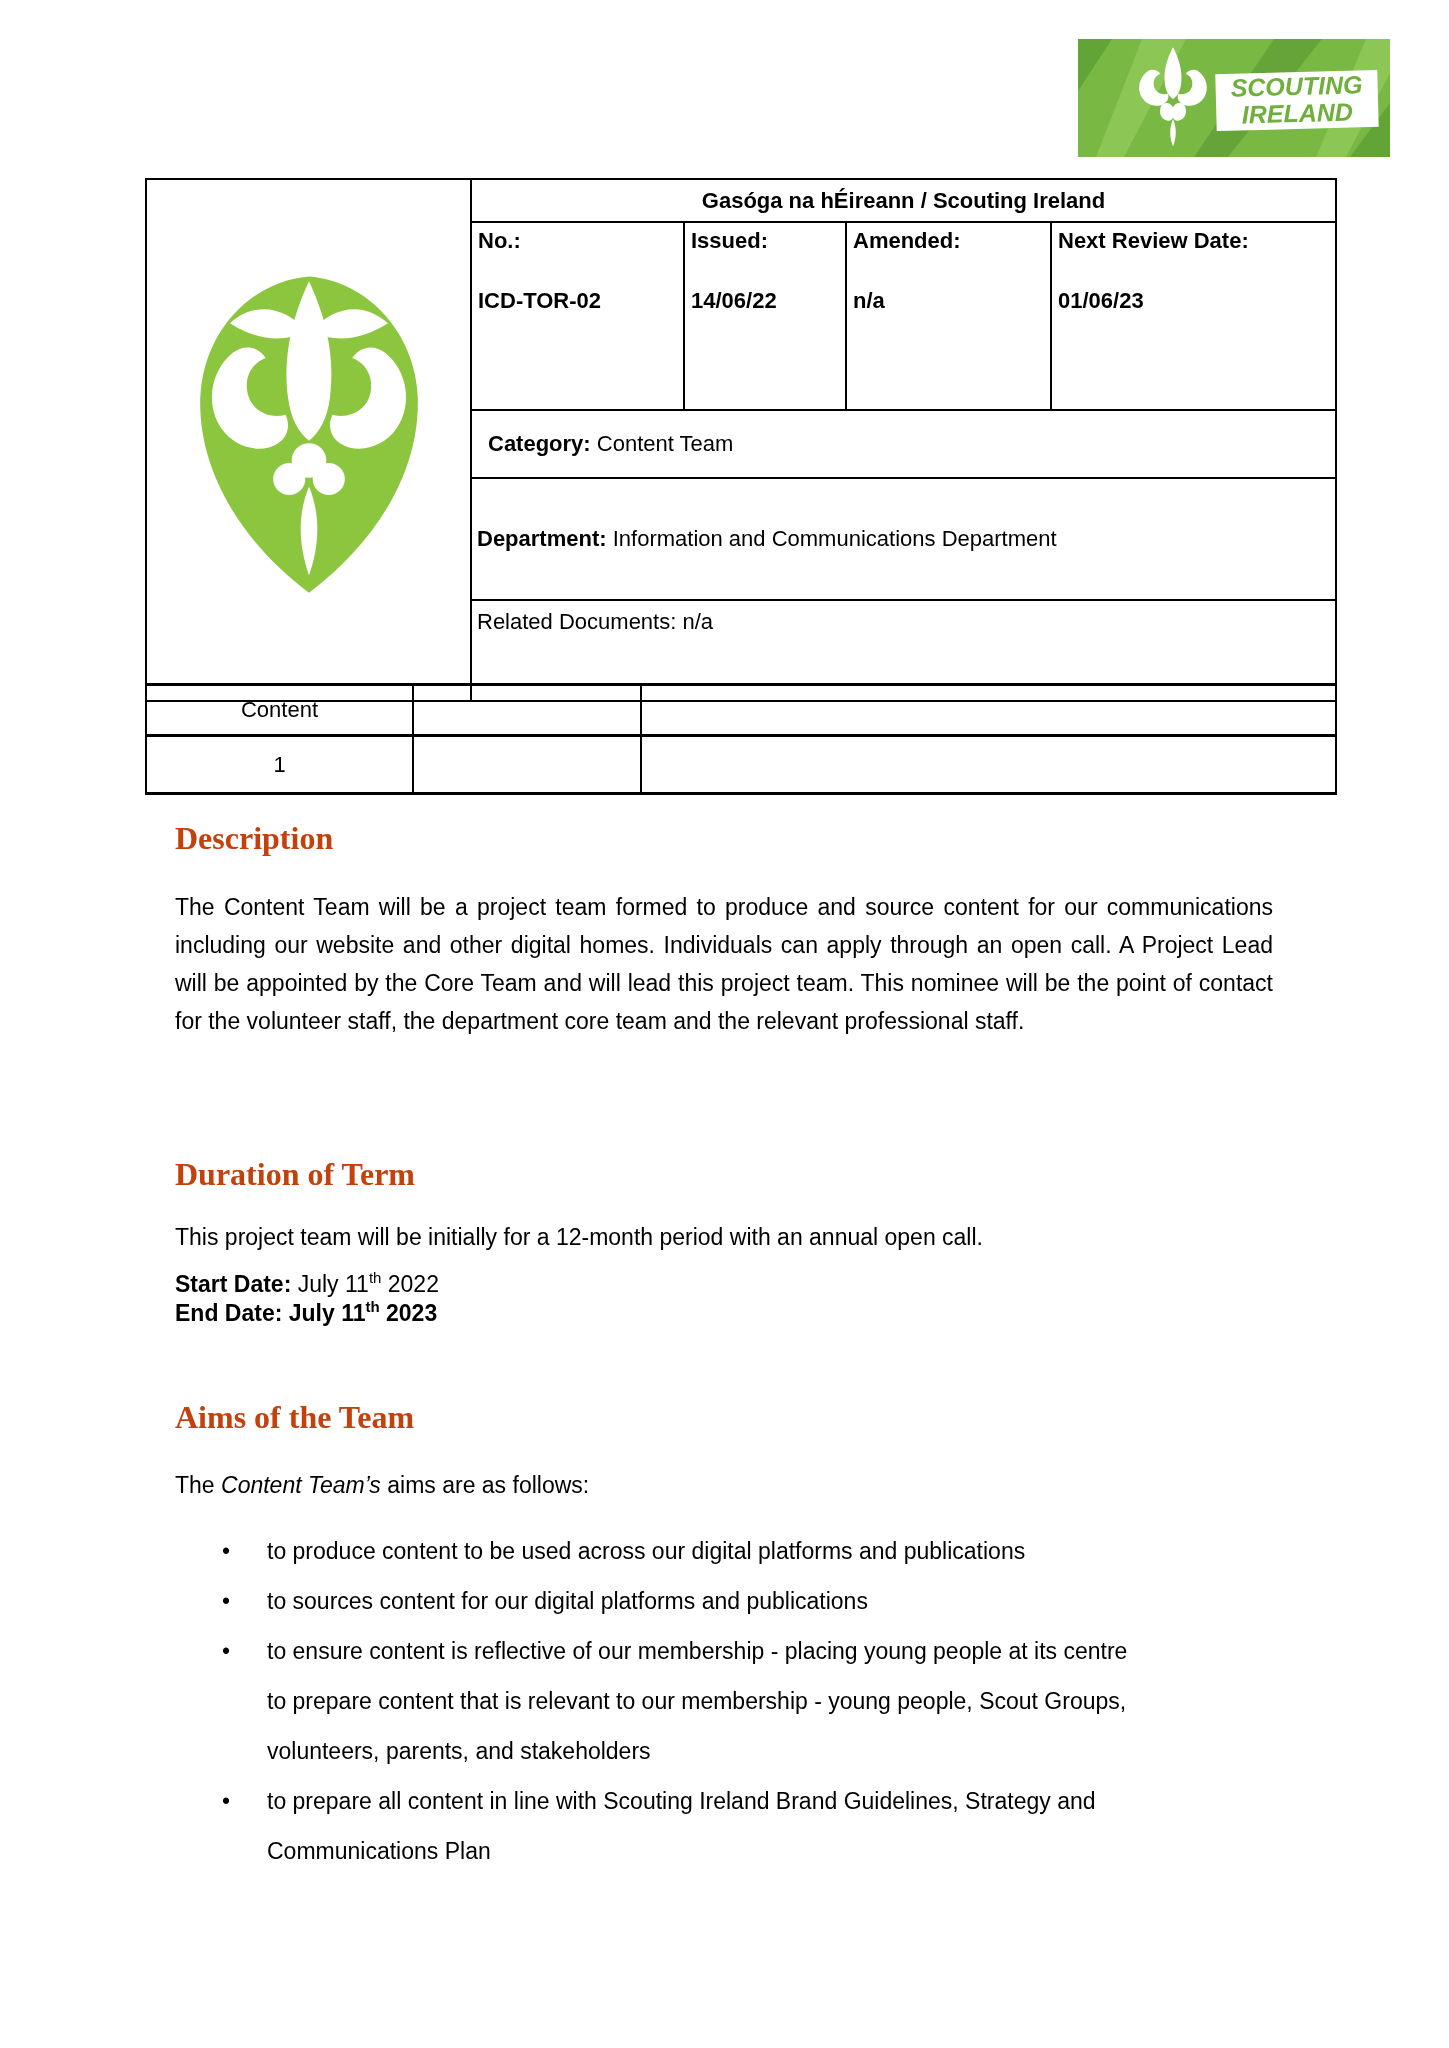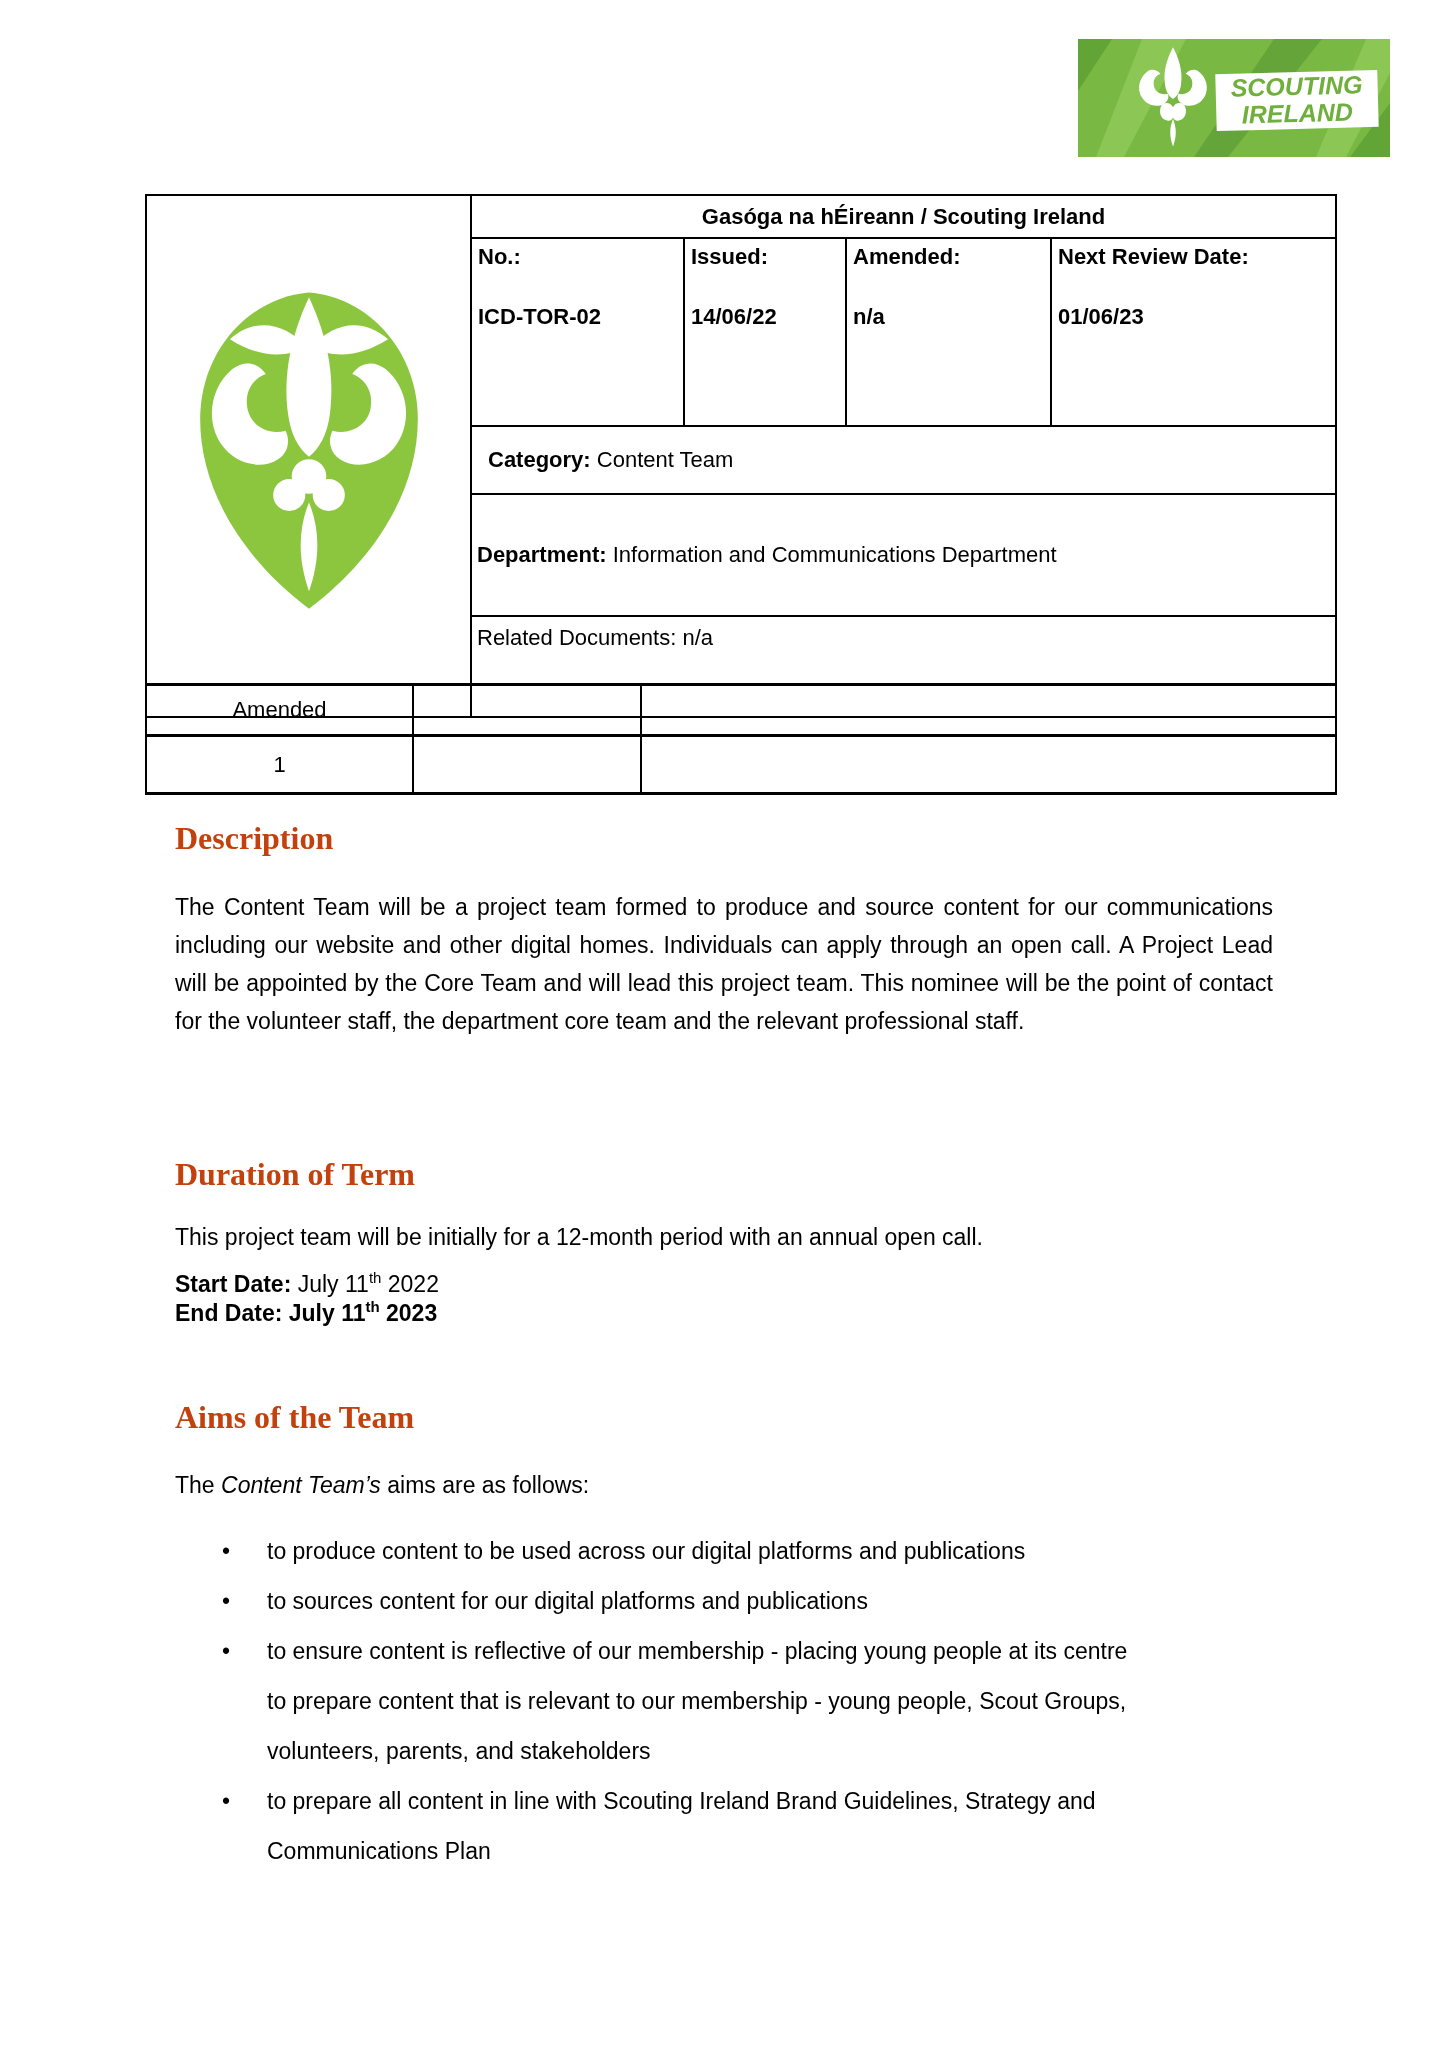--- a/index.html
+++ b/index.html
@@ -8,21 +8,21 @@
     position:relative; width:1449px; height:2048px; margin:0 auto;
     background:#ffffff; color:#000; overflow:hidden;
     font-family:"Liberation Sans", sans-serif;
   }
 
   
   .banner { position:absolute; left:1078px; top:39px; width:312px; height:118px; }
 
   
   table.doc {
-    position:absolute; left:145px; top:194px; width:1190px;
+    position:absolute; left:145px; top:178px; width:1190px;
     border-collapse:collapse; table-layout:fixed; font-size:22px;
   }
   table.doc td { border:2px solid #000; padding:0 6px; vertical-align:middle; overflow:hidden; }
   td.logo-cell { text-align:center; vertical-align:middle; }
   tr.org-row td { height:43px; text-align:center; font-weight:bold; }
   tr.fields-row td { height:188px; vertical-align:top; padding-top:5px; font-weight:bold; }
   .field-value { margin-top:34px; }
   tr.cat-row td { height:68px; padding-left:16px; }
   tr.dep-row td { height:122px; padding-left:5px;margin-left:48px; }
   tr.rel-row td { height:101px; vertical-align:top; padding-top:8px; padding-left:5px; }
@@ -144,21 +144,21 @@
     </table>
 
   <table class="rev">
     <colgroup>
       <col style="width:267px">
         <col style="width:228px">
         <col style="width:695px">
     </colgroup>
     <tbody>
         <tr class="r1">
-      <td>Amended</td>
+      <td>Content</td>
       <td></td>
       <td></td>
     </tr>
     <tr class="r2">
       <td>1</td>
       <td></td>
       <td></td>
     </tr>
   </tbody>
     </table>

